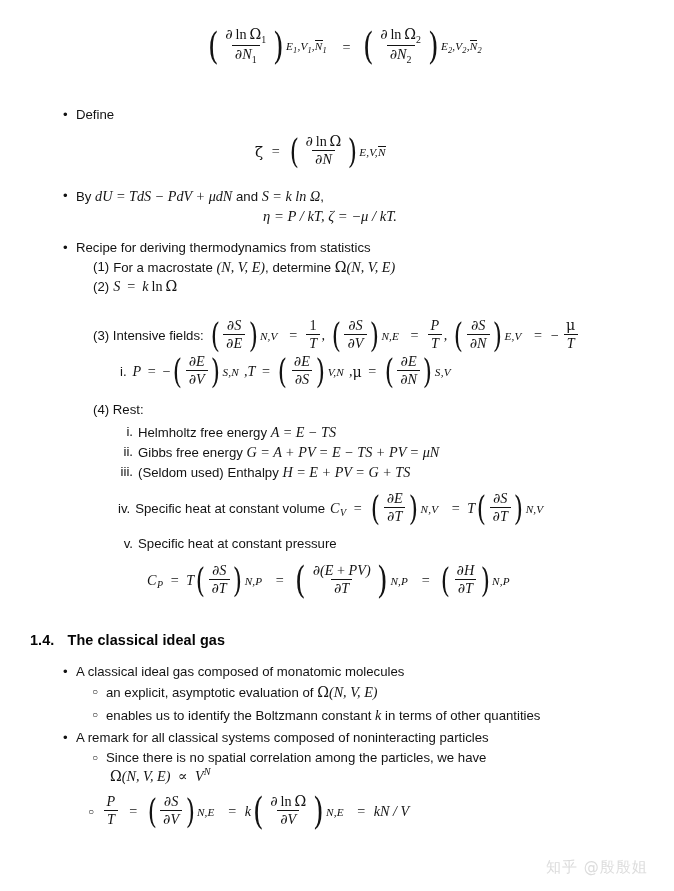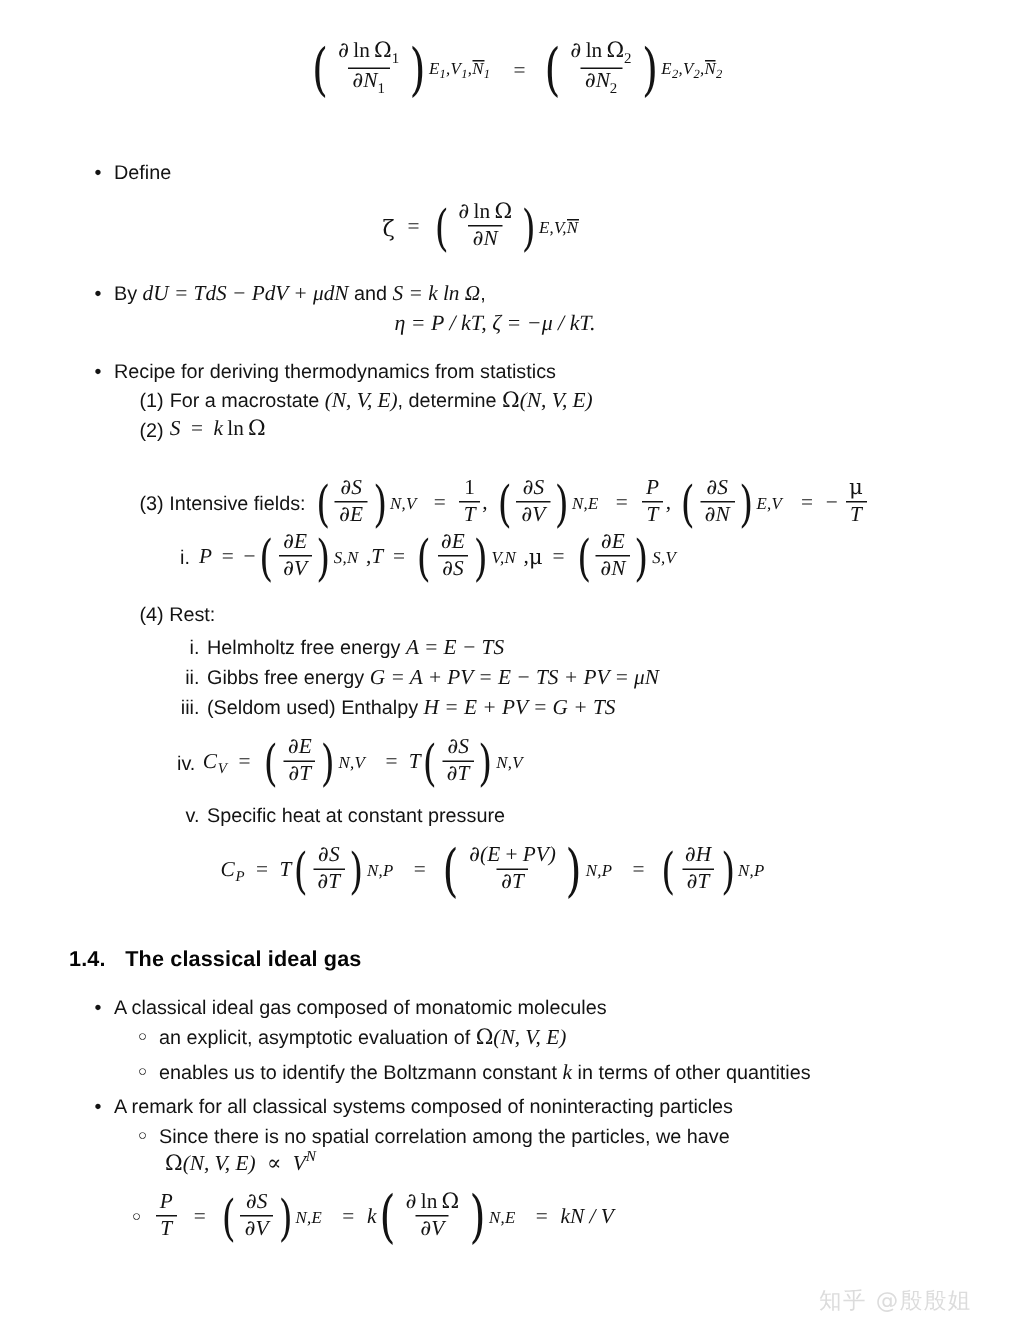--- a/index.html
+++ b/index.html
@@ -347,20 +347,21 @@
 
   <div class="bullet-row" style="left:118px; top:463px;">
     <span class="roman-lbl" style="width:15px;flex:0 0 15px;">iii.</span>
     <span>
       <span class="txt" style="display:inline;text-align:right;">(Seldom used) Enthalpy </span><span class="math">H = E + PV = G + TS</span>
     </span>
   </div>
 
   <div class="eqline" style="left:118px; top:492px;text-align:center;">
     <span class="txt" style="margin-right:5px;">iv.</span>
+    <span class="txt" style="margin-right:5px;">Specific heat at constant volume</span>
     <span class="math"><i>C</i><span class="sub" style="vertical-align:-0.35em;">V</span></span>
     <span class="math op" style="margin:0 4px;">=</span>
     <span class="paren">
       <span class="pl p-mid">(</span>
       <span class="frac math">
         <span class="nu"><span class="sym">∂</span><i>E</i></span>
         <span class="de"><span class="sym">∂</span><i>T</i></span>
       </span>
       <span class="pr p-mid">)</span>
       <span class="sub" style="vertical-align:-0.85em;">N,V</span>
@@ -411,21 +412,21 @@
       <span class="pl p-mid">(</span>
       <span class="frac math">
         <span class="nu"><span class="sym">∂</span><i>H</i></span>
         <span class="de"><span class="sym">∂</span><i>T</i></span>
       </span>
       <span class="pr p-mid">)</span>
       <span class="sub" style="vertical-align:-0.85em;">N,P</span>
     </span>
   </div>
 
-  <div class="heading" style="left:46px; top:632px;">
+  <div class="heading" style="left:30px; top:632px;">
     <span>1.4.</span>
     <span style="margin-left:9px;">The classical ideal gas</span>
   </div>
 
   <div class="bullet-row" style="left:63px; top:663px;">
     <span class="bullet-dot">•</span>
     <span class="txt">A classical ideal gas composed of monatomic molecules</span>
   </div>
 
   <div class="bullet-row" style="left:92px; top:683px;">

